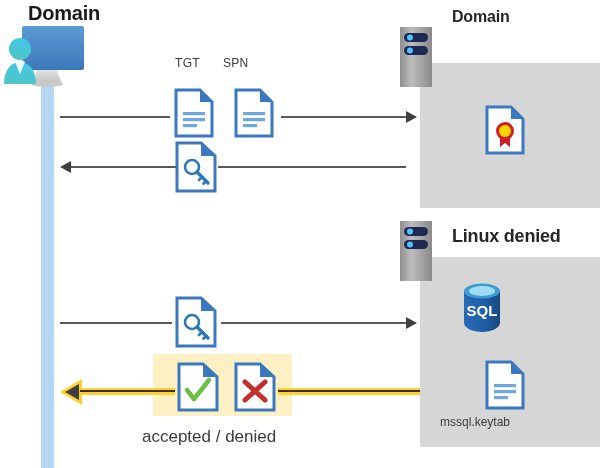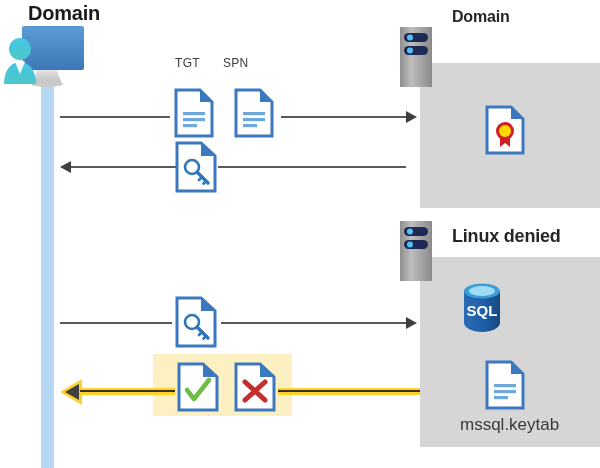--- a/index.html
+++ b/index.html
@@ -118,23 +118,22 @@
   .label-spn { left: 223px; top: 56px; }
 
   
   .caption-accepted {
     left: 142px; top: 427px;
     font-size: 17px;
     color: #3b3b3b;
   }
   .caption-keytab {
     left: 440px; top: 415px;
-    font-size: 17px;
+    font-size: 12px;
     color: #3b3b3b;
-    margin-left: 20px;
   }
 
   
   .icon-doc   { width: 40px; height: 50px; }
   .icon-key   { width: 42px; height: 52px; }
   .icon-cert  { width: 40px; height: 50px; }
   .icon-sql   { width: 44px; height: 50px; }
   .icon-res   { width: 42px; height: 52px; }
 </style>
 </head>
@@ -328,14 +327,15 @@
   <div class="abs icon-res" style="left:234px; top:362px;">
     <svg width="42" height="50" viewBox="0 0 42 50">
       <path d="M2 2 H26 L40 15 V48 H2 Z" fill="#ffffff" stroke="#3b78bf" stroke-width="3"></path>
       <path d="M26 2 L40 15 H26 Z" fill="#3b78bf"></path>
       <path d="M11 20 L31 38 M31 20 L11 38" fill="none" stroke="#c42e2e" stroke-width="5" stroke-linecap="round"></path>
     </svg>
   </div>
 
   <div class="abs gold-line" style="left:278px; top:388px; width:142px;"></div>
 
+  <div class="abs caption-accepted">accepted / denied</div>
 
 </div>
 
 </body></html>

